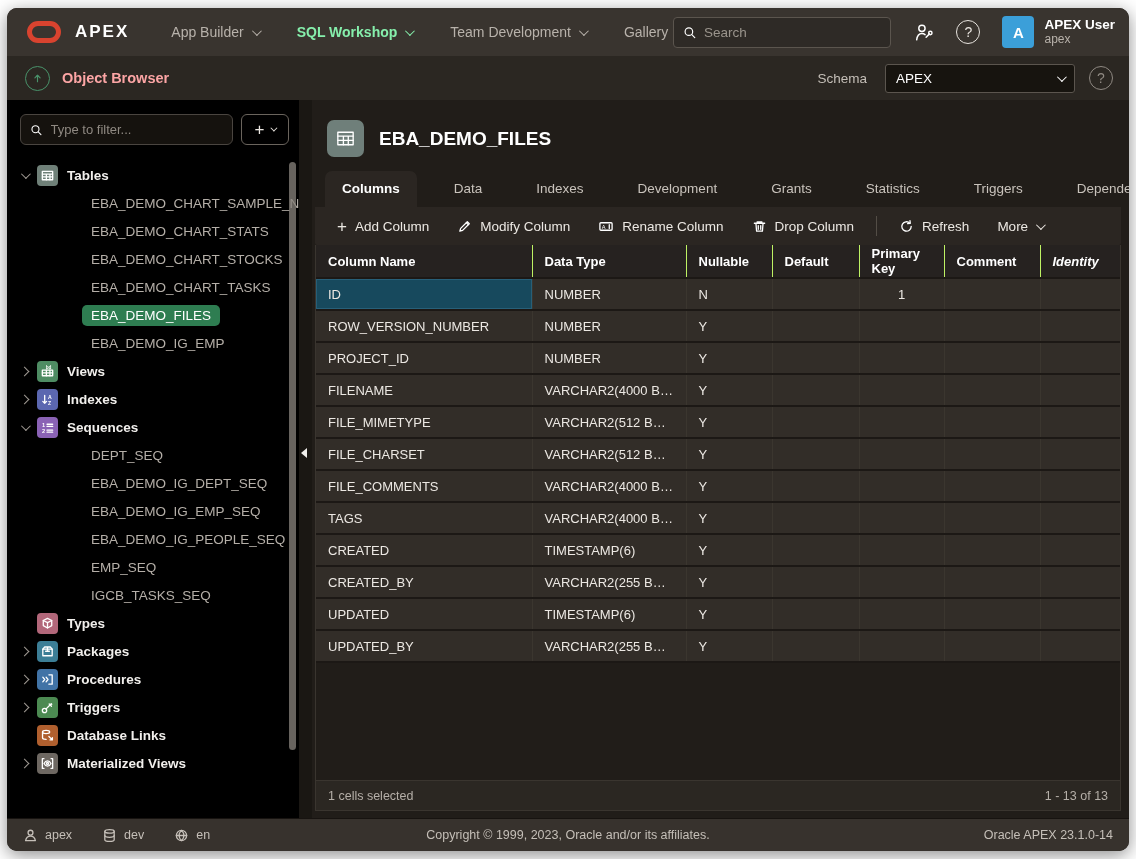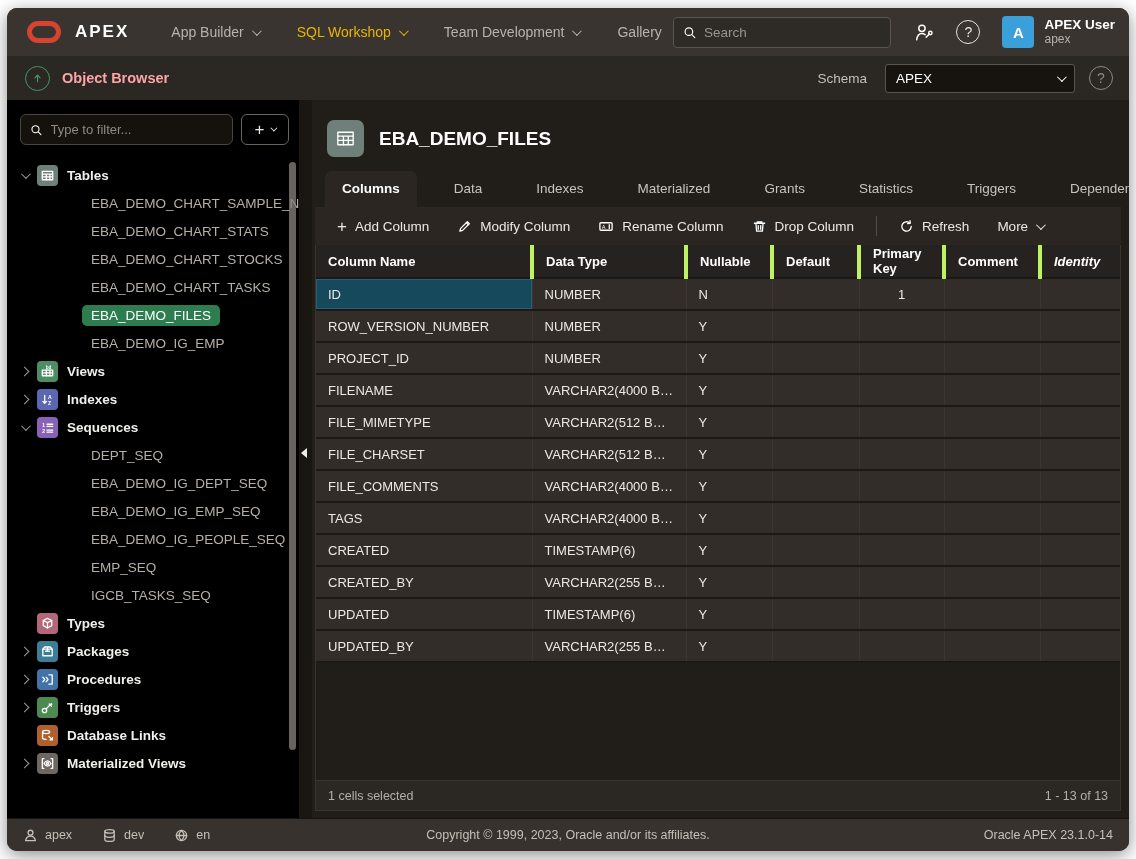--- a/index.html
+++ b/index.html
@@ -10,21 +10,21 @@
     box-shadow:0 4px 18px rgba(0,0,0,.45);
     display:flex; flex-direction:column; color:#f1efec;
   }
   
   .topnav { height:48px; background:#39342f; display:flex; align-items:center; padding:0 14px 0 20px; flex:0 0 auto; }
   .brand { display:flex; align-items:center; gap:14px; margin-right:42px; }
   .oracle-logo { width:34px; height:22px; border:5px solid #d8432f; border-radius:12px; }
   .brand-name { font-size:17px; font-weight:bold; letter-spacing:2px; color:#fff; }
   .nav-items { display:flex; align-items:center; gap:38px; }
   .nav-item { display:flex; align-items:center; gap:8px; font-size:14px; color:#b8b2ab; cursor:pointer; white-space:nowrap; }
-  .nav-item.active { color:#eab308; font-weight:normal; }
+  .nav-item.active { color:#86efac; font-weight:bold; }
   .chev { display:inline-block; width:7px; height:7px; border-right:1.6px solid currentColor; border-bottom:1.6px solid currentColor; transform:rotate(45deg) translateY(-2px); }
   .chev.right { transform:rotate(-45deg); }
   .topnav-right { margin-left:auto; display:flex; align-items:center; gap:22px; }
   .searchbox { width:218px; height:31px; background:#2e2a26; border:1px solid #5b554e; border-radius:4px; display:flex; align-items:center; padding:0 9px; gap:7px; }
   .searchbox input { background:transparent; border:none; outline:none; color:#e8e4df; font-size:13.5px; width:100%; font-family:inherit; }
   .searchbox input::placeholder { color:#9a948c; }
   .icon-btn { color:#e8e4df; display:flex; align-items:center; justify-content:center; cursor:pointer; }
   .help-circle { width:24px; height:24px; border:1.6px solid #e8e4df; border-radius:50%; font-size:14px; display:flex; align-items:center; justify-content:center; color:#e8e4df; }
   .userchip { display:flex; align-items:center; gap:10px; cursor:pointer; }
   .avatar { width:32px; height:32px; background:#3b9fd9; border-radius:4px; color:#fff; font-weight:bold; font-size:15px; display:flex; align-items:center; justify-content:center; }
@@ -69,21 +69,21 @@
   .tabs { display:flex; align-items:flex-end; padding-left:10px; gap:20px; }
   .tab { padding:10px 17px 11px; font-size:13.5px; color:#c9c3bc; cursor:pointer; border-radius:7px 7px 0 0; white-space:nowrap; }
   .tab.active { background:#2b2622; color:#fff; font-weight:bold; }
   .toolbar { height:38px; background:#2b2622; display:flex; align-items:center; padding:0 10px; gap:4px; border-radius:0 0 2px 2px; }
   .tool-btn { display:flex; align-items:center; gap:8px; color:#ece8e3; font-size:13.5px; padding:6px 12px; border-radius:4px; cursor:pointer; white-space:nowrap; background:transparent; border:none; font-family:inherit; }
   .tool-sep { width:1px; height:20px; background:#534d46; margin:0 6px; }
   .plus-glyph { font-size:17px; line-height:1; color:#ece8e3; }
   
   .grid-wrap { flex:1 1 auto; display:flex; flex-direction:column; min-height:0; border:1px solid #3a352f; border-top:none; margin-bottom:7px; }
   table.grid { width:100%; border-collapse:collapse; table-layout:fixed; font-size:13px; }
-  .grid th { background:#262220; color:#fff; font-weight:bold; text-align:left; height:33px; padding:0 12px; border-right:4px solid #bef264; border-bottom:2px solid #1c1815; }
+  .grid th { background:#262220; color:#fff; font-weight:bold; text-align:left; height:33px; padding:0 12px; border-right:1px solid #bef264; border-bottom:2px solid #1c1815; }
   .grid td { background:#322d28; color:#ece8e3; height:32px; padding:0 12px; border-right:1px solid #3b362f; border-bottom:2px solid #1c1815; overflow:hidden; white-space:nowrap; text-overflow:ellipsis; cursor:pointer; }
   .grid th:last-child, .grid td:last-child { border-right:none;font-style:italic; }
   .grid td.center { text-align:center; }
   .grid td.sel { background:#17495d; box-shadow:inset 0 0 0 1px #275f78; }
   .grid-filler { flex:1 1 auto; background:#211d19; }
   .grid-status { height:30px; background:#2b2722; border-top:1px solid #3a352f; display:flex; align-items:center; justify-content:space-between; padding:0 12px; font-size:12.5px; color:#b5afa8; }
   
   .footer { height:33px; background:#37322d; border-top:1px solid #171310; display:flex; align-items:center; padding:0 16px; font-size:12.5px; color:#c5bfb8; flex:0 0 auto; }
   .footer-left { display:flex; align-items:center; gap:30px; width:300px; }
   .footer-item { display:flex; align-items:center; gap:7px; cursor:pointer; }
@@ -353,21 +353,21 @@
               <path d="M4 9.5h16M4 14h16M9.8 9.5V18.5M14.9 9.5V18.5"></path>
             </svg>
         </span>
         <span class="obj-title">EBA_DEMO_FILES</span>
       </div>
 
       <div class="tabs">
         <span class="tab active">Columns</span>
         <span class="tab">Data</span>
         <span class="tab">Indexes</span>
-        <span class="tab">Materialized</span>
+        <span class="tab">Development</span>
         <span class="tab">Grants</span>
         <span class="tab">Statistics</span>
         <span class="tab">Triggers</span>
         <span class="tab">Dependencies</span>
         <span class="tab">DDL</span>
         <span class="tab">Sample Queries</span>
       </div>
 
       <div class="toolbar">
         <button class="tool-btn">

